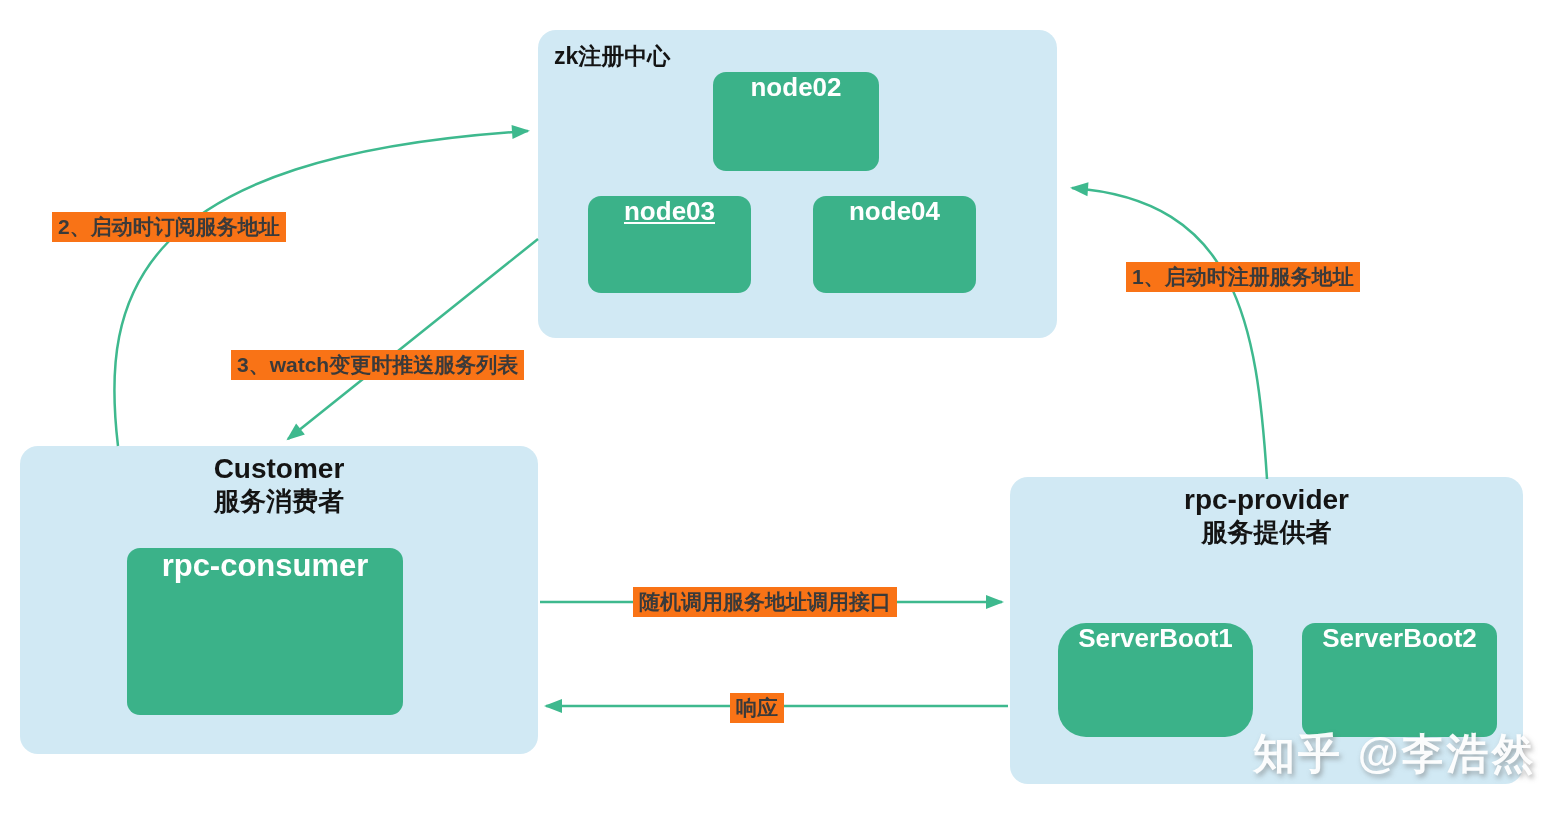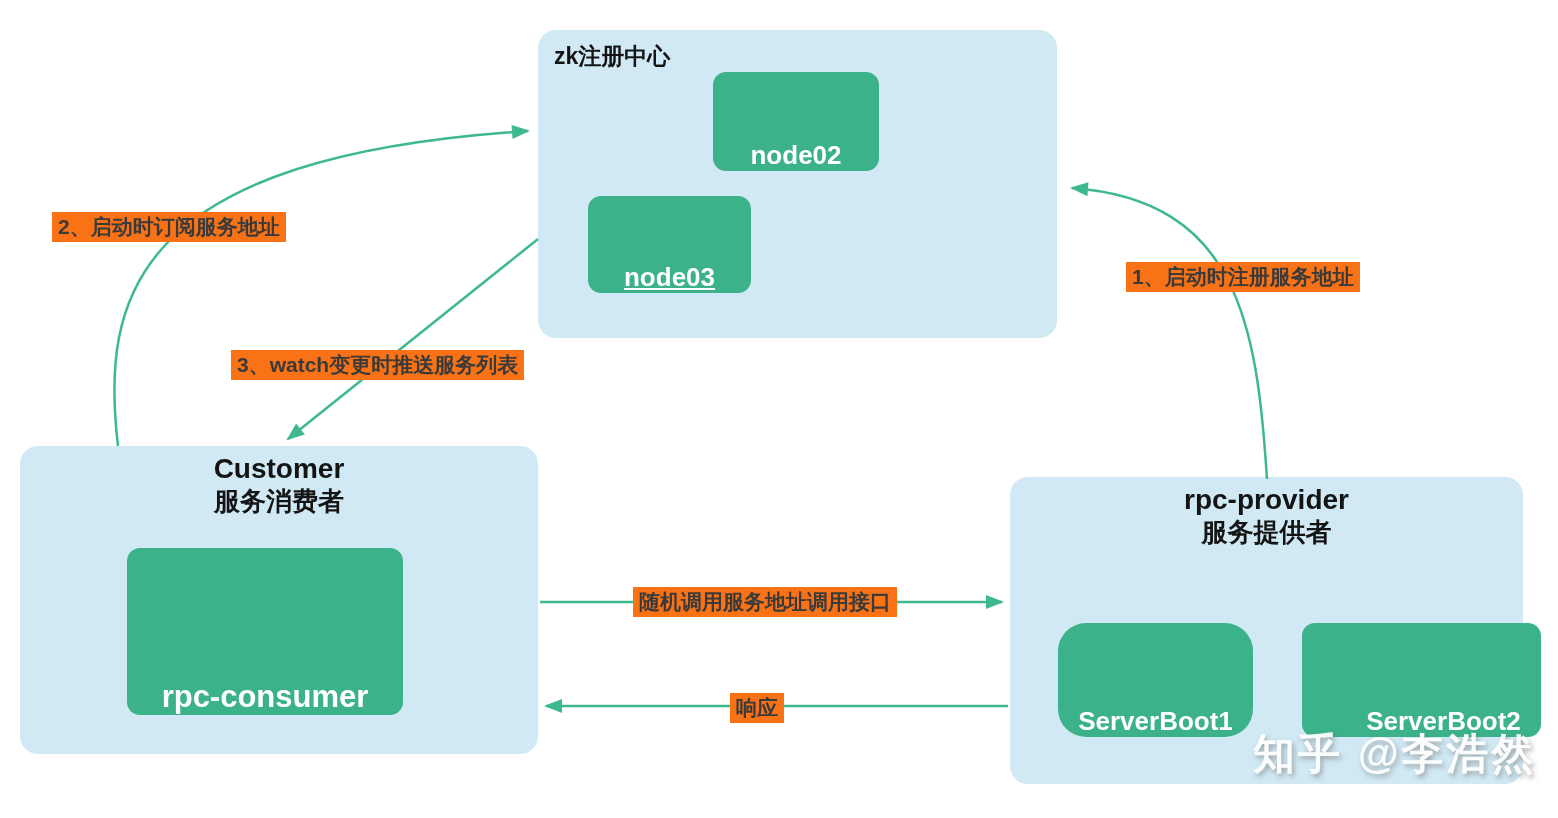--- a/index.html
+++ b/index.html
@@ -38,33 +38,33 @@
   }
   .center-title .t1 { font-size: 28px; }
   .center-title .t2 { font-size: 26px; }
   .node {
     position: absolute;
     background: var(--green, #3bb289);
     border-radius: 13px;
     color: var(--nodetext, #ffffff);
     font-weight: bold;
     display: flex;
-    align-items: flex-end;
+    align-items: flex-start;
     justify-content: center;
     white-space: nowrap;
   }
   
   .node02 { left: 175px; top: 42px;  width: 166px; height: 99px; font-size: 26px; }
   .node03 { left: 50px;  top: 166px; width: 163px; height: 97px; font-size: 26px; text-decoration: underline; }
   .node04 { left: 275px; top: 166px; width: 163px; height: 97px; font-size: 26px; }
   
   .rpc-consumer { left: 107px; top: 102px; width: 276px; height: 167px; font-size: 31px; }
   
   .serverboot1 { left: 48px;  top: 146px; width: 195px; height: 114px; font-size: 26px; border-radius: 28px; }
-  .serverboot2 { left: 292px; top: 146px; width: 195px; height: 114px; font-size: 26px; padding-left: 44px; }
+  .serverboot2 { left: 292px; top: 146px; width: 195px; height: 114px; font-size: 26px; }
 
   .arrow-layer {
     position: absolute;
     left: 0; top: 0;
     z-index: 2;
     pointer-events: none;
   }
   .arrow-line {
     fill: none;
     stroke: var(--arrow, #3eb98e);
@@ -117,20 +117,23 @@
   </svg>
 
   <div class="container-box" style="left:538px; top:30px; width:519px; height:308px;">
     <div class="corner-title">zk注册中心</div>
     <div class="node node02">
       <span>node02</span>
     </div>
     <div class="node node03">
       <span>node03</span>
     </div>
+    <div class="node node04">
+      <span>node04</span>
+    </div>
   </div>
 
   <div class="container-box" style="left:20px; top:446px; width:518px; height:308px;">
     <div class="center-title">
       <div class="t1">Customer</div>
       <div class="t2">服务消费者</div>
     </div>
     <div class="node rpc-consumer">
       <span>rpc-consumer</span>
     </div>

